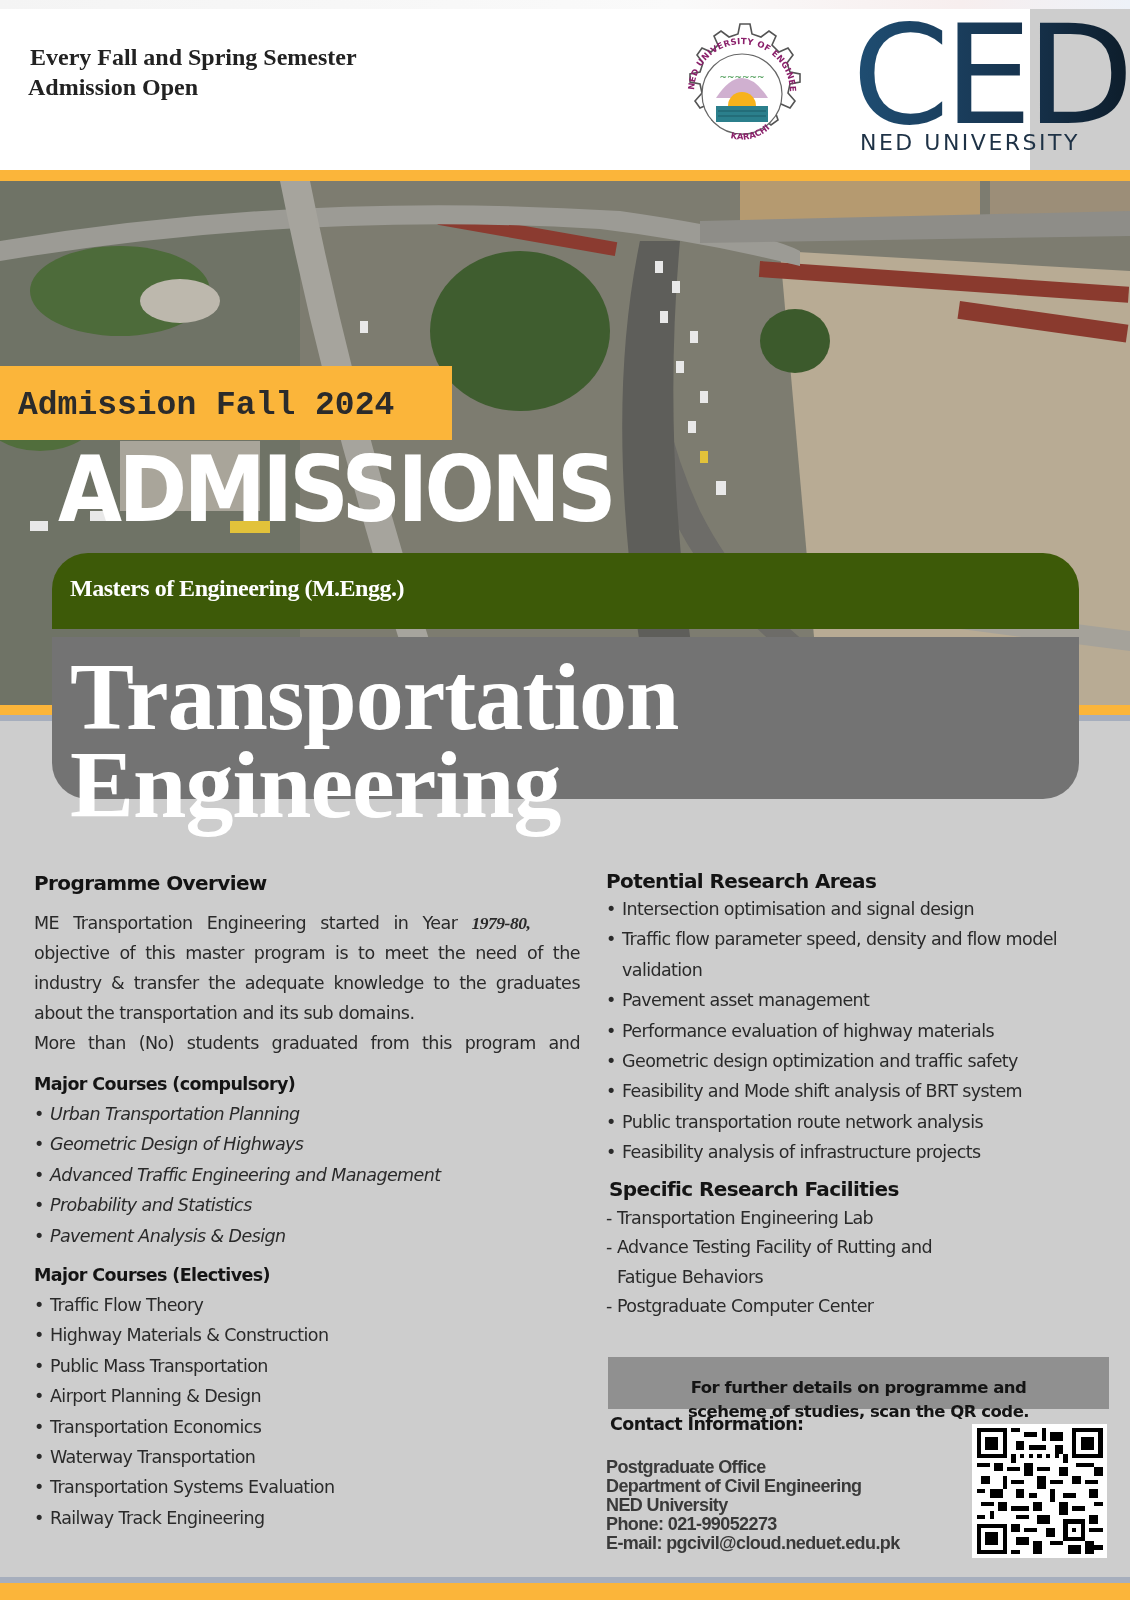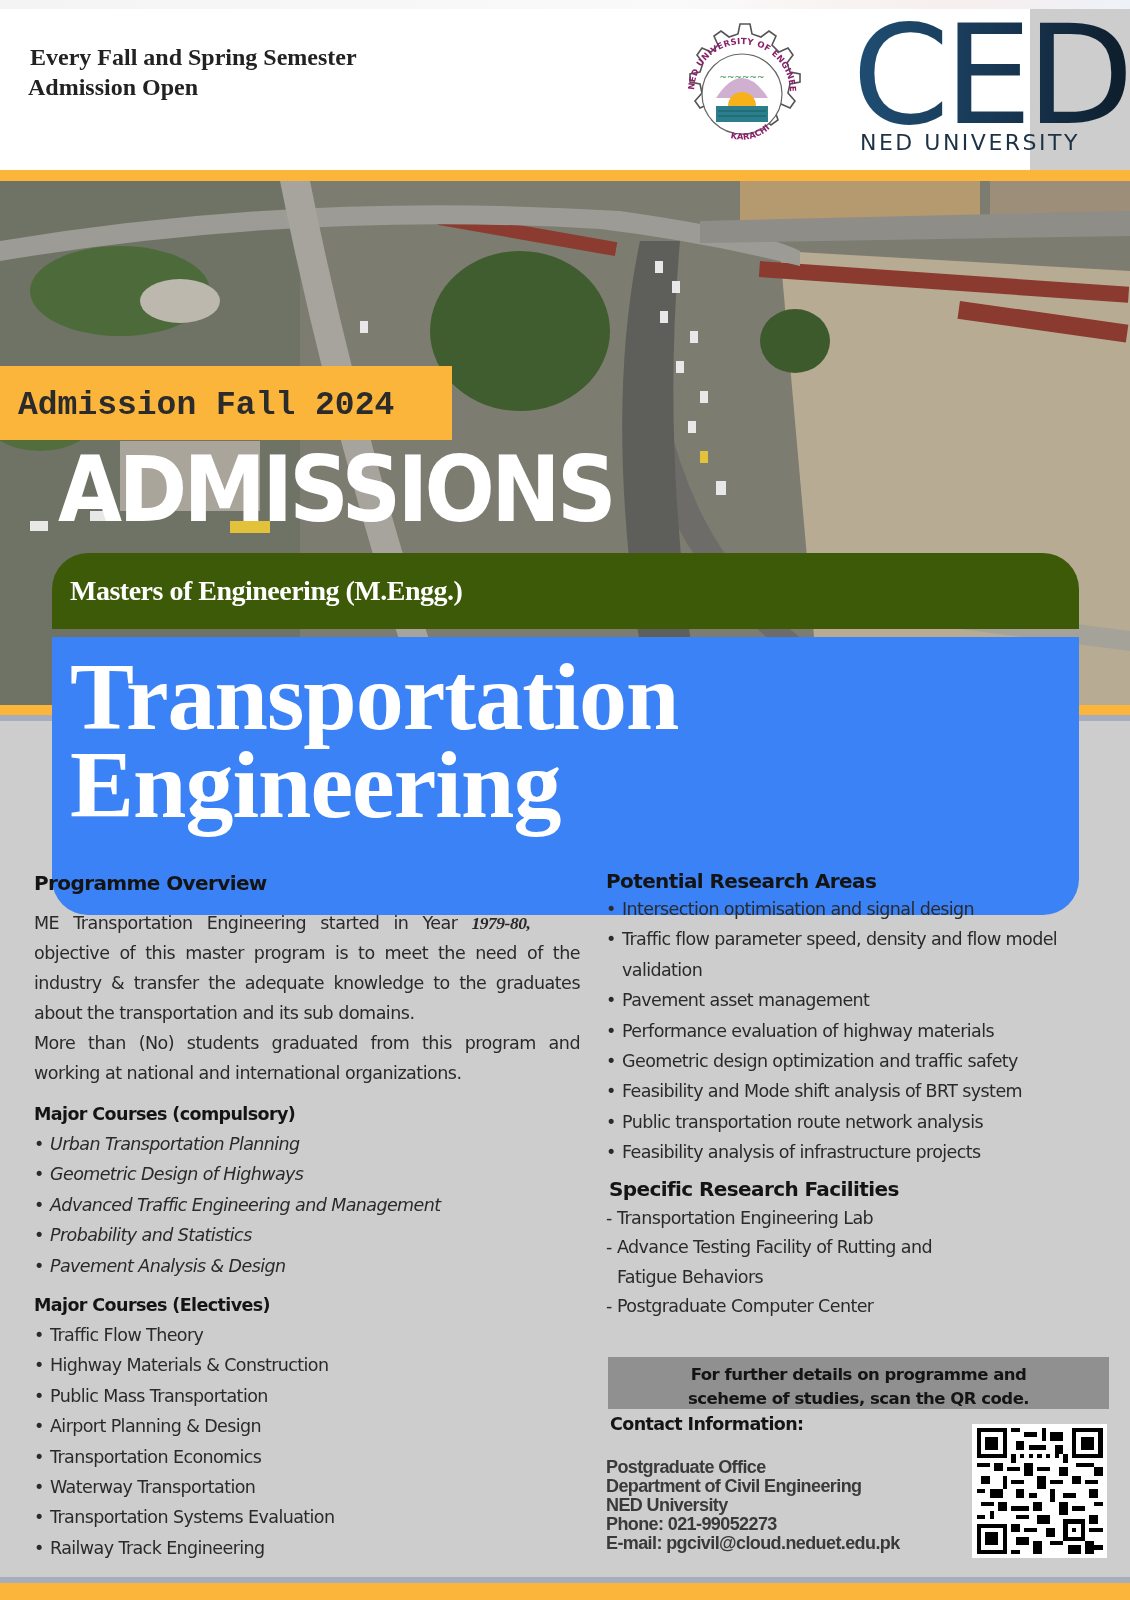--- a/index.html
+++ b/index.html
@@ -42,22 +42,22 @@
     font-weight: bold; font-size: 33px; color: #2b2b2b; letter-spacing: 0px; }
 
   .admissions { position: absolute; left: 58px; top: 444px; font-family: "DejaVu Sans", sans-serif;
     font-weight: bold; font-size: 90px; line-height: 92px; color: #ffffff; letter-spacing: -4px;
     transform: scaleX(0.92); transform-origin: left top; }
 
   
   .green-1 { position: absolute; left: 52px; top: 553px; width: 1027px; height: 76px; background: #3d5a08;
     border-radius: 36px 36px 0 0; }
   .green-1 span { position: absolute; left: 18px; top: 22px; font-family: "Liberation Serif", serif;
-    font-weight: bold; font-size: 28px; color: #ffffff; letter-spacing: -0.5px; }
-  .green-2 { position: absolute; left: 52px; top: 637px; width: 1027px; height: 278px; background: #3b82f6;
+    font-weight: bold; font-size: 24px; color: #ffffff; letter-spacing: -0.5px; }
+  .green-2 { position: absolute; left: 52px; top: 637px; width: 1027px; height: 162px; background: #737373;
     border-radius: 0 0 36px 36px; padding-left: 24px; }
   .green-2 .t1, .green-2 .t2 { position: absolute; left: 18px; font-family: "Liberation Serif", serif;
     font-weight: bold; color: #ffffff; font-size: 96px; line-height: 96px; letter-spacing: -1px; }
   .green-2 .t1 { top: 12px; }
   .green-2 .t2 { top: 100px; }
 
   
   .left-col { position: absolute; left: 34px; top: 870px; width: 546px; }
   .right-col { position: absolute; left: 606px; top: 868px; width: 504px; }
   h2.sec { font-family: "DejaVu Sans", sans-serif; font-weight: bold; font-size: 20px; color: #141414;
@@ -72,21 +72,21 @@
   ul.blist li { font-family: "DejaVu Sans", sans-serif; font-size: 17.5px; color: #2a2a2a;
     line-height: 30.4px; letter-spacing: -0.6px; padding-left: 16px; position: relative; }
   ul.blist li::before { content: "\2022"; position: absolute; left: 0; top: 0; }
   ul.dlist { list-style: none; }
   ul.dlist li { font-family: "DejaVu Sans", sans-serif; font-size: 17.5px; color: #2a2a2a;
     line-height: 29.5px; letter-spacing: -0.6px; padding-left: 11px; position: relative; }
   ul.dlist li::before { content: "-"; position: absolute; left: 0; top: 0; }
 
   .qr-note { position: absolute; left: 608px; top: 1357px; width: 501px; height: 52px; background: #909090;
     text-align: center; font-family: "DejaVu Sans", sans-serif; font-weight: bold; font-size: 16.5px;
-    line-height: 24px; color: #141414; letter-spacing: -0.5px; padding-top: 6px; }
+    line-height: 24px; color: #141414; letter-spacing: -0.5px; padding-top: 19px; }
   .contact-head { position: absolute; left: 610px; top: 1414px; font-family: "DejaVu Sans", sans-serif;
     font-weight: bold; font-size: 17.5px; letter-spacing: -0.6px; color: #141414; }
   .contact-lines { position: absolute; left: 606px; top: 1458px; font-family: Liberation Sans, sans-serif;
     font-weight: bold; font-size: 18px; line-height: 19px; color: #3a3a3a; letter-spacing: -0.6px; }
   .qr { position: absolute; left: 972px; top: 1424px; width: 135px; height: 134px; background: #fff; padding: 4px; }
 
   .bottom-grey { position: absolute; left: 0; top: 1577px; width: 1130px; height: 6px; background: #a6aebd; }
   .bottom-orange { position: absolute; left: 0; top: 1583px; width: 1130px; height: 17px; background: #fbb53a; }
 </style>
 </head>
@@ -206,21 +206,20 @@
     <div class="para" style="text-align-last:left; word-spacing:9px;">
       <span>ME Transportation Engineering started in Year</span>
       <em>1979-80,</em>
     </div>
     <div class="para">objective of this master program is to meet the need of the</div>
     <div class="para">industry &amp; transfer the adequate knowledge to the graduates</div>
     <div class="para last">about the transportation and its sub domains.</div>
   </div>
   <div>
     <div class="para">More than (No) students graduated from this program and</div>
-    <div class="para last">working at national and international organizations.</div>
   </div>
 
   <h3 class="sub" style="margin-top:14px;">Major Courses (compulsory)</h3>
   <ul class="blist" style="margin-top:3px;font-style:italic;">
     <li>Urban Transportation Planning</li>
     <li>Geometric Design of Highways</li>
     <li>Advanced Traffic Engineering and Management</li>
     <li>Probability and Statistics</li>
     <li>Pavement Analysis &amp; Design</li>
   </ul>

